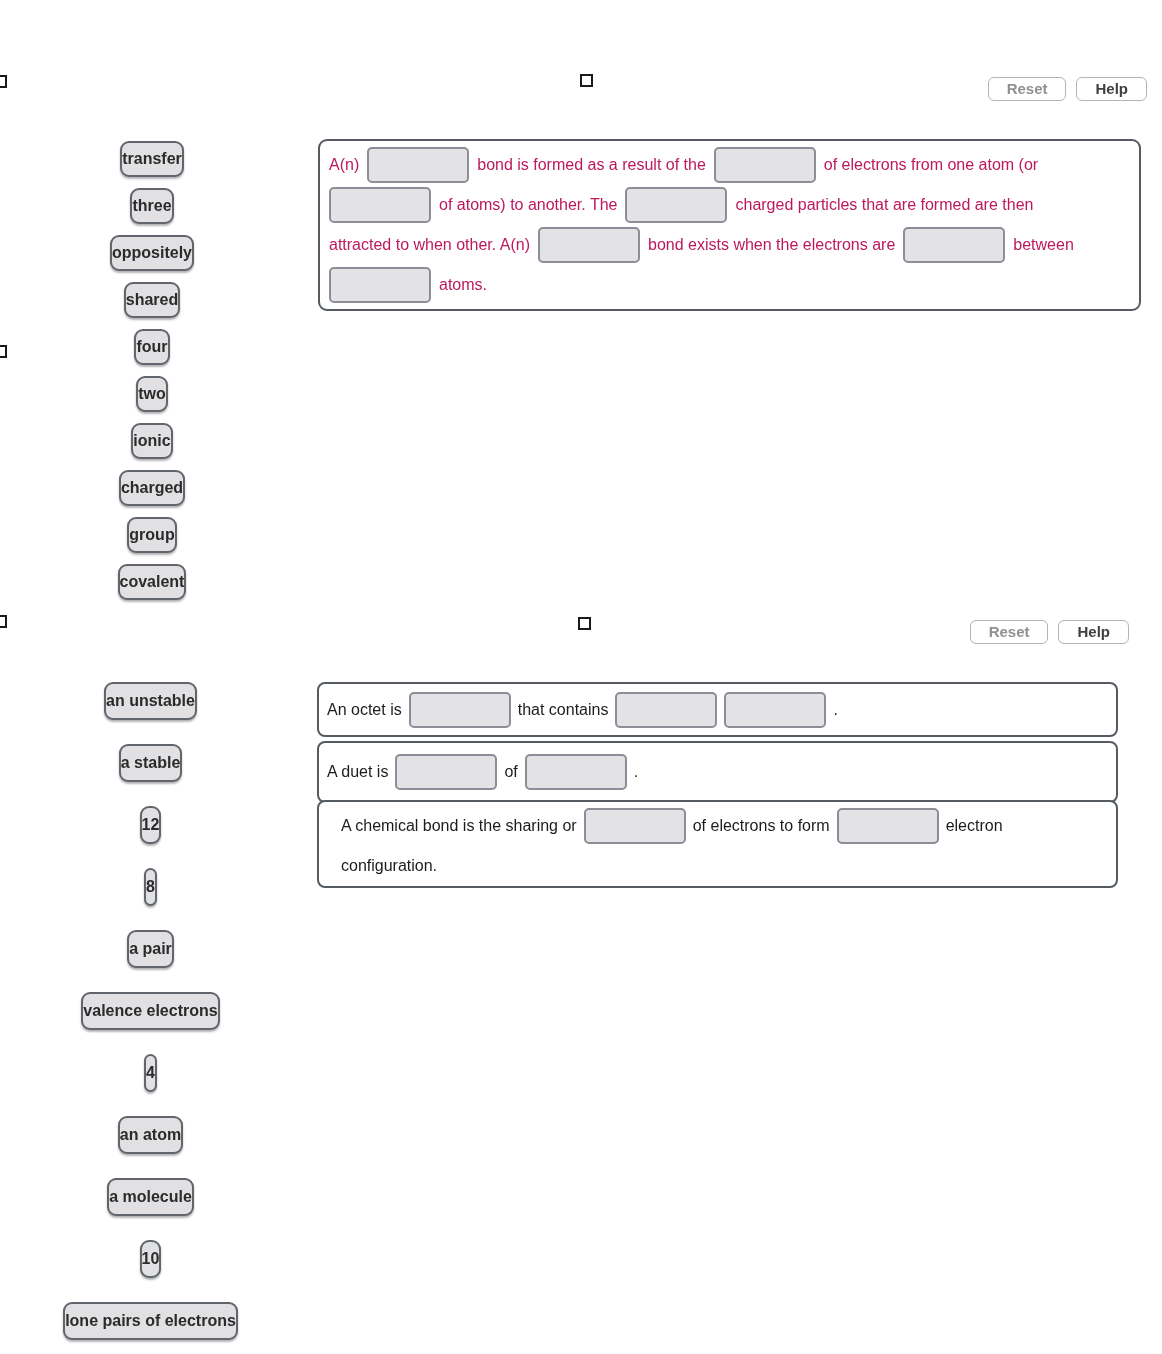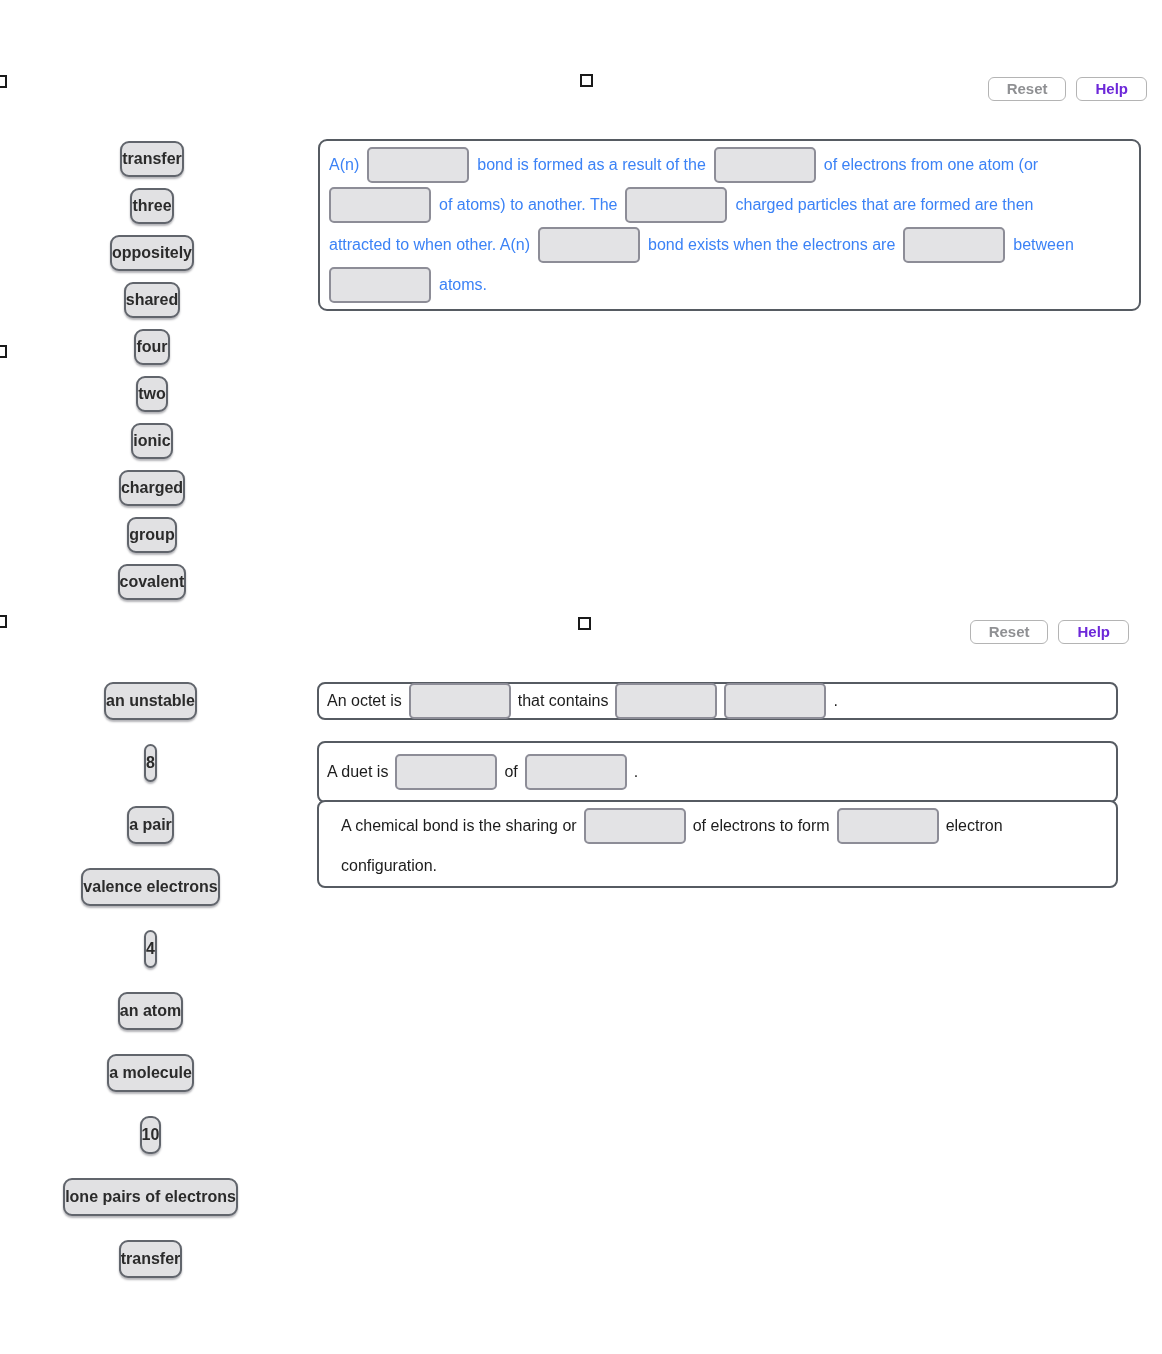--- a/index.html
+++ b/index.html
@@ -9,45 +9,45 @@
   }
   
   .sq{position:absolute;width:13px;height:13px;box-sizing:border-box;
       border:2px solid #1a1a1a;background:#fff;}
   
   .toolbar{position:absolute;display:flex;gap:10px;}
   .tbtn{background:#fff;border:1.5px solid #b4b4b4;border-radius:6px;
         padding:2px 18px;font-weight:bold;font-size:15px;line-height:18px;
         font-family:"Liberation Sans", sans-serif;cursor:pointer;}
   .tbtn.reset{color:#8f9093;}
-  .tbtn.help{color:#6d28d9;}
+  .tbtn.help{color:#404040;}
   .toolbar1{top:77px;right:15px;}
   .toolbar2{top:620px;right:33px;}
   
   .wordbank{position:absolute;left:18px;display:flex;flex-direction:column;align-items:center;}
   .wordbank1{top:141px;width:268px;gap:11px;}
   .wordbank2{top:682px;width:265px;gap:24px;}
   .chip{box-sizing:border-box;background:#e1e1e3;border:2px solid #61656c;
         border-radius:9px;display:flex;align-items:center;justify-content:center;
         font-weight:bold;font-size:16px;color:#2b2b2b;
         box-shadow:0 2px 2px rgba(90,90,100,0.45);cursor:pointer;}
   .wordbank1 .chip{height:36px;}
   .wordbank2 .chip{height:38px;}
   
   .pbox{position:absolute;left:318px;top:139px;width:823px;box-sizing:border-box;
         border:2px solid #565b62;border-radius:9px;background:#fff;padding:4px 9px;}
   .pline{display:flex;align-items:center;height:40px;column-gap:8px;
-         font-size:16px;color:#3b82f6;white-space:nowrap;}
+         font-size:16px;color:#be185d;white-space:nowrap;}
   .blank{width:102px;height:36px;box-sizing:border-box;background:#e3e3e5;
          border:2px solid #8d8d97;border-radius:5px;flex:none;cursor:pointer;}
   .sbox{position:absolute;left:317px;width:801px;box-sizing:border-box;
         border:2px solid #565b62;border-radius:8px;background:#fff;}
   .sbox .row{display:flex;align-items:center;column-gap:7px;padding:0 8px;
              font-size:16px;color:#1c1c1c;white-space:nowrap;}
-  .sbox1{top:682px;height:38px;}
+  .sbox1{top:682px;height:55px;}
   .sbox2{top:741px;height:62px;}
   .sbox1 .row,.sbox2 .row{height:100%;}
   .sbox3{top:800px;height:88px;padding:4px 14px;}
   .sbox3 .row{height:40px;}
 </style>
 </head>
 <body>
 
 <div class="sq" style="left:-6px;top:75px;"></div>
 <div class="sq" style="left:580px;top:74px;"></div>
@@ -100,20 +100,22 @@
   </div>
 </div>
 
 <div class="toolbar toolbar2">
   <button class="tbtn reset">Reset</button>
   <button class="tbtn help">Help</button>
 </div>
 
 <div class="wordbank wordbank2">
   <div class="chip">an unstable</div>
+  <div class="chip">a stable</div>
+  <div class="chip">12</div>
   <div class="chip">8</div>
   <div class="chip">a pair</div>
   <div class="chip">valence electrons</div>
   <div class="chip">4</div>
   <div class="chip">an atom</div>
   <div class="chip">a molecule</div>
   <div class="chip">10</div>
   <div class="chip">lone pairs of electrons</div>
   <div class="chip">transfer</div>
 </div>

